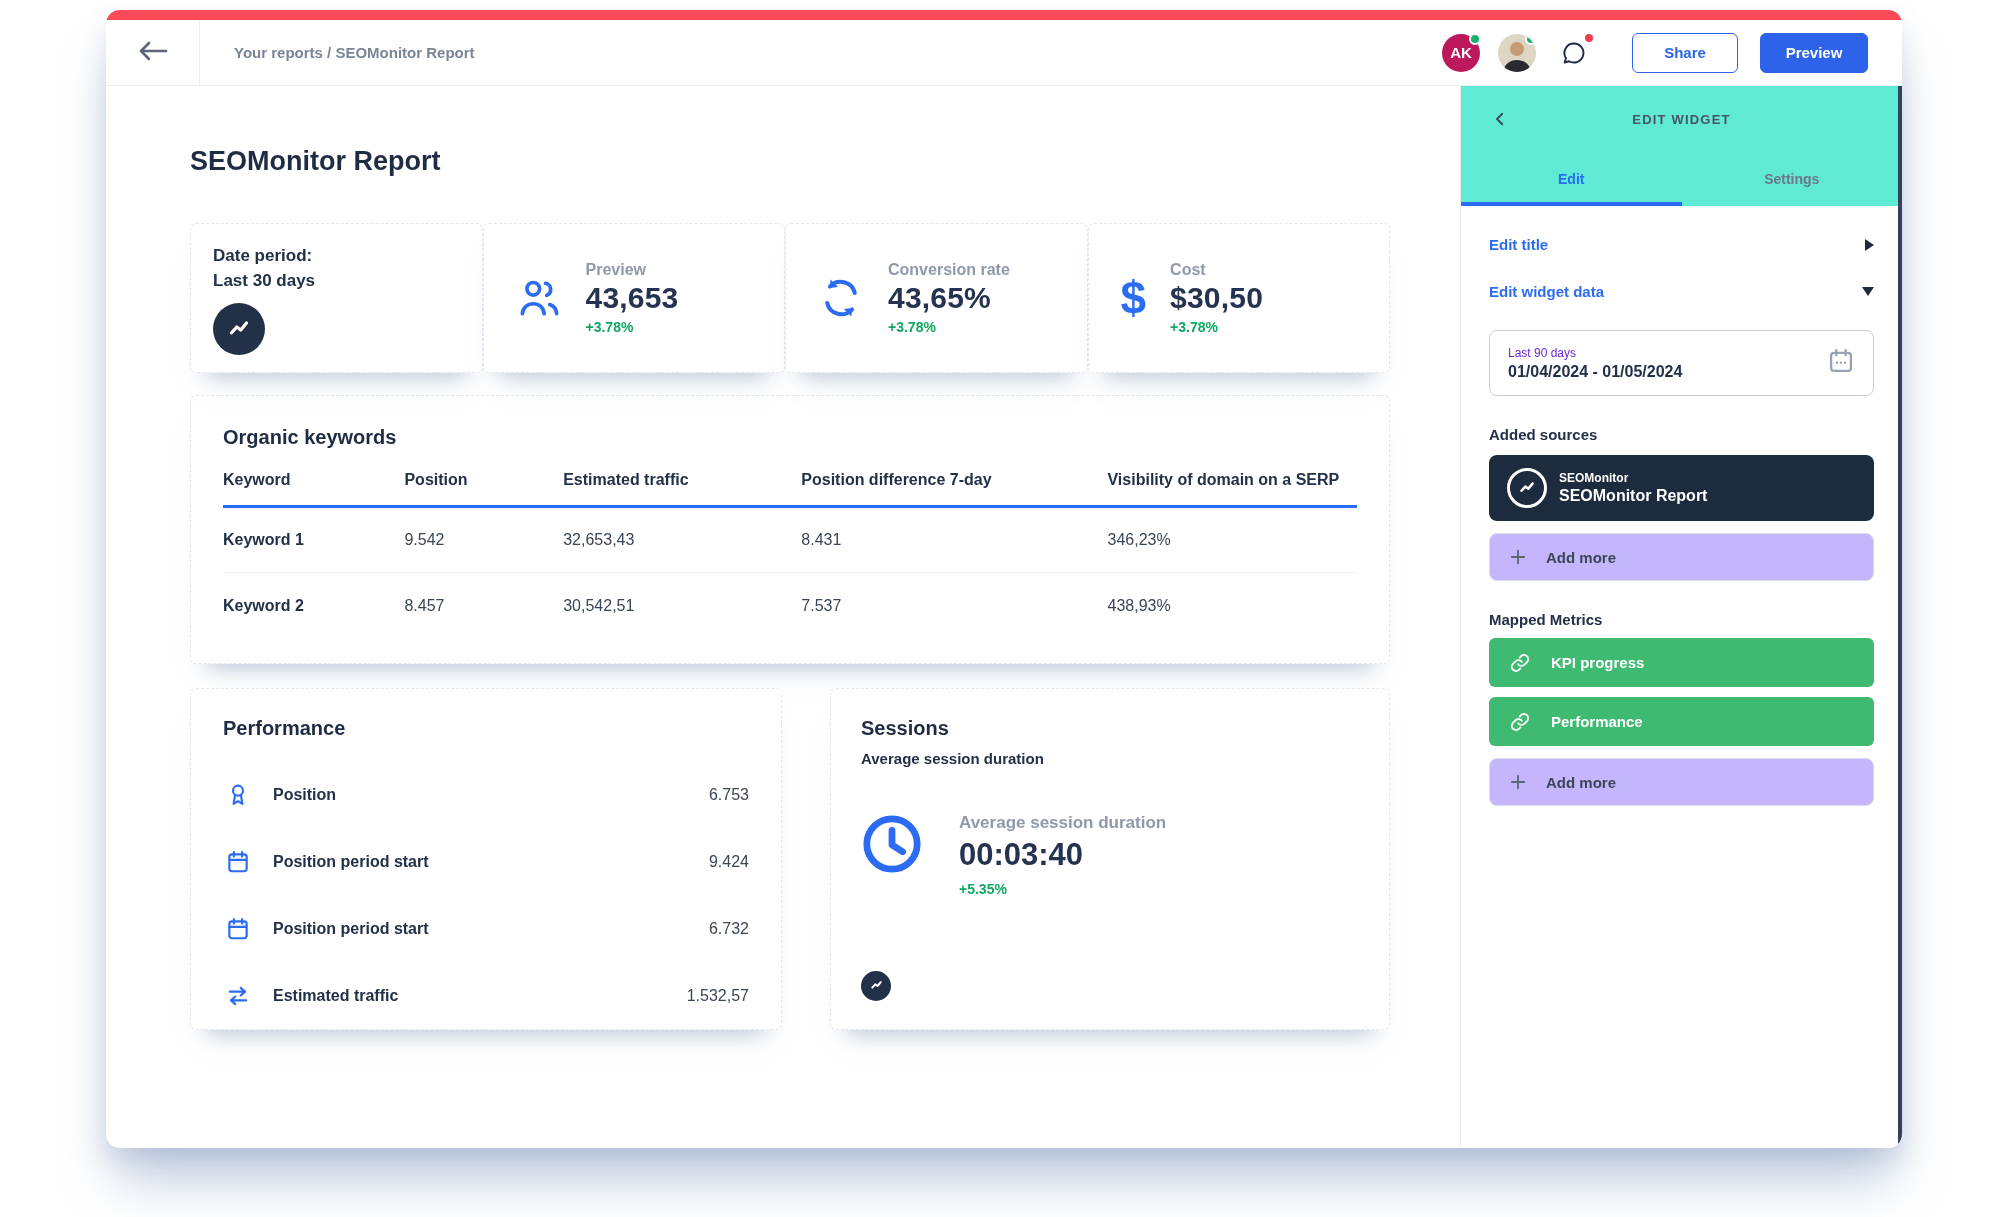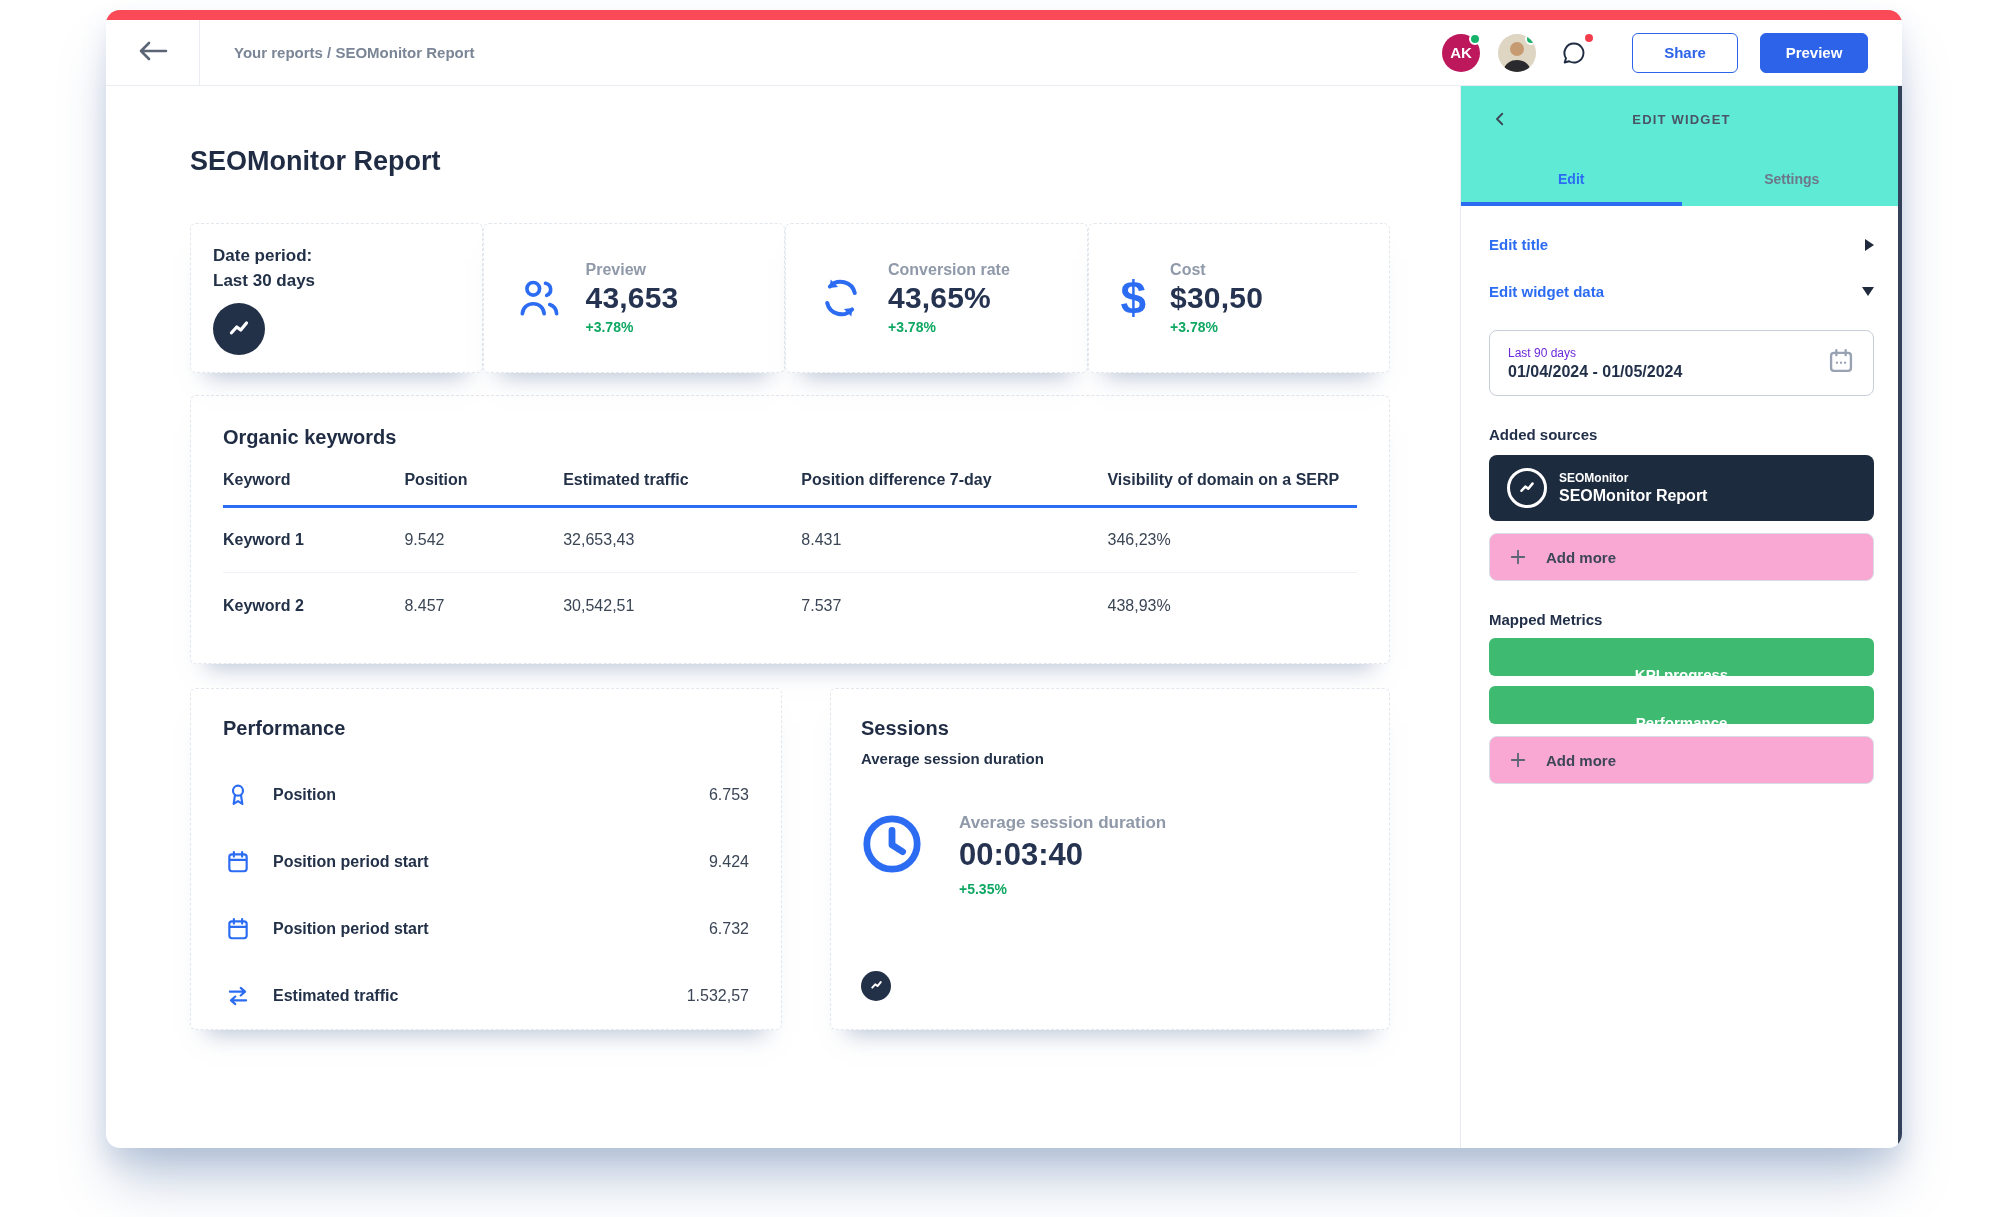--- a/index.html
+++ b/index.html
@@ -111,24 +111,24 @@
   .date-cal { margin-left:auto; }
   .sb-label { margin-top:30px; font-size:15px; font-weight:700; color:#233049; }
   .source-card { margin-top:12px; background:#1d2b3e; border-radius:8px; height:66px;
     display:flex; align-items:center; padding:0 18px; gap:12px; cursor:pointer; }
   .source-icon { width:40px; height:40px; border-radius:50%; background:#1d2b3e; border:3px solid #fff;
     display:flex; align-items:center; justify-content:center; }
   .source-text { display:flex; flex-direction:column; }
   .source-provider { font-size:12px; font-weight:700; color:#fff; }
   .source-name { font-size:16px; font-weight:700; color:#fff; margin-top:2px; }
   .add-more { margin-top:12px; border:1px solid #d8dde5; border-radius:8px; height:48px;
-    display:flex; align-items:center; padding:0 18px; gap:18px; cursor:pointer; background:#f9a8d4; }
+    display:flex; align-items:center; padding:0 18px; gap:18px; cursor:pointer; background:#c4b5fd; }
   .add-more-label { font-size:15px; font-weight:600; color:#3c4656; }
-  .metric-btn { margin-top:10px; background:#3fbb71; border-radius:6px; height:38px;
-    display:flex; align-items:center; padding:8px 20px; gap:20px; cursor:pointer;flex-direction:column; }
+  .metric-btn { margin-top:10px; background:#3fbb71; border-radius:6px; height:49px;
+    display:flex; align-items:center; padding:8px 20px; gap:20px; cursor:pointer; }
   .metric-btn-label { font-size:15px; font-weight:700; color:#fff; }
 </style>
 </head>
 <body>
 
 <div class="stage">
   <div class="app-card">
     <div class="red-bar"></div>
 
     <div class="topnav">

